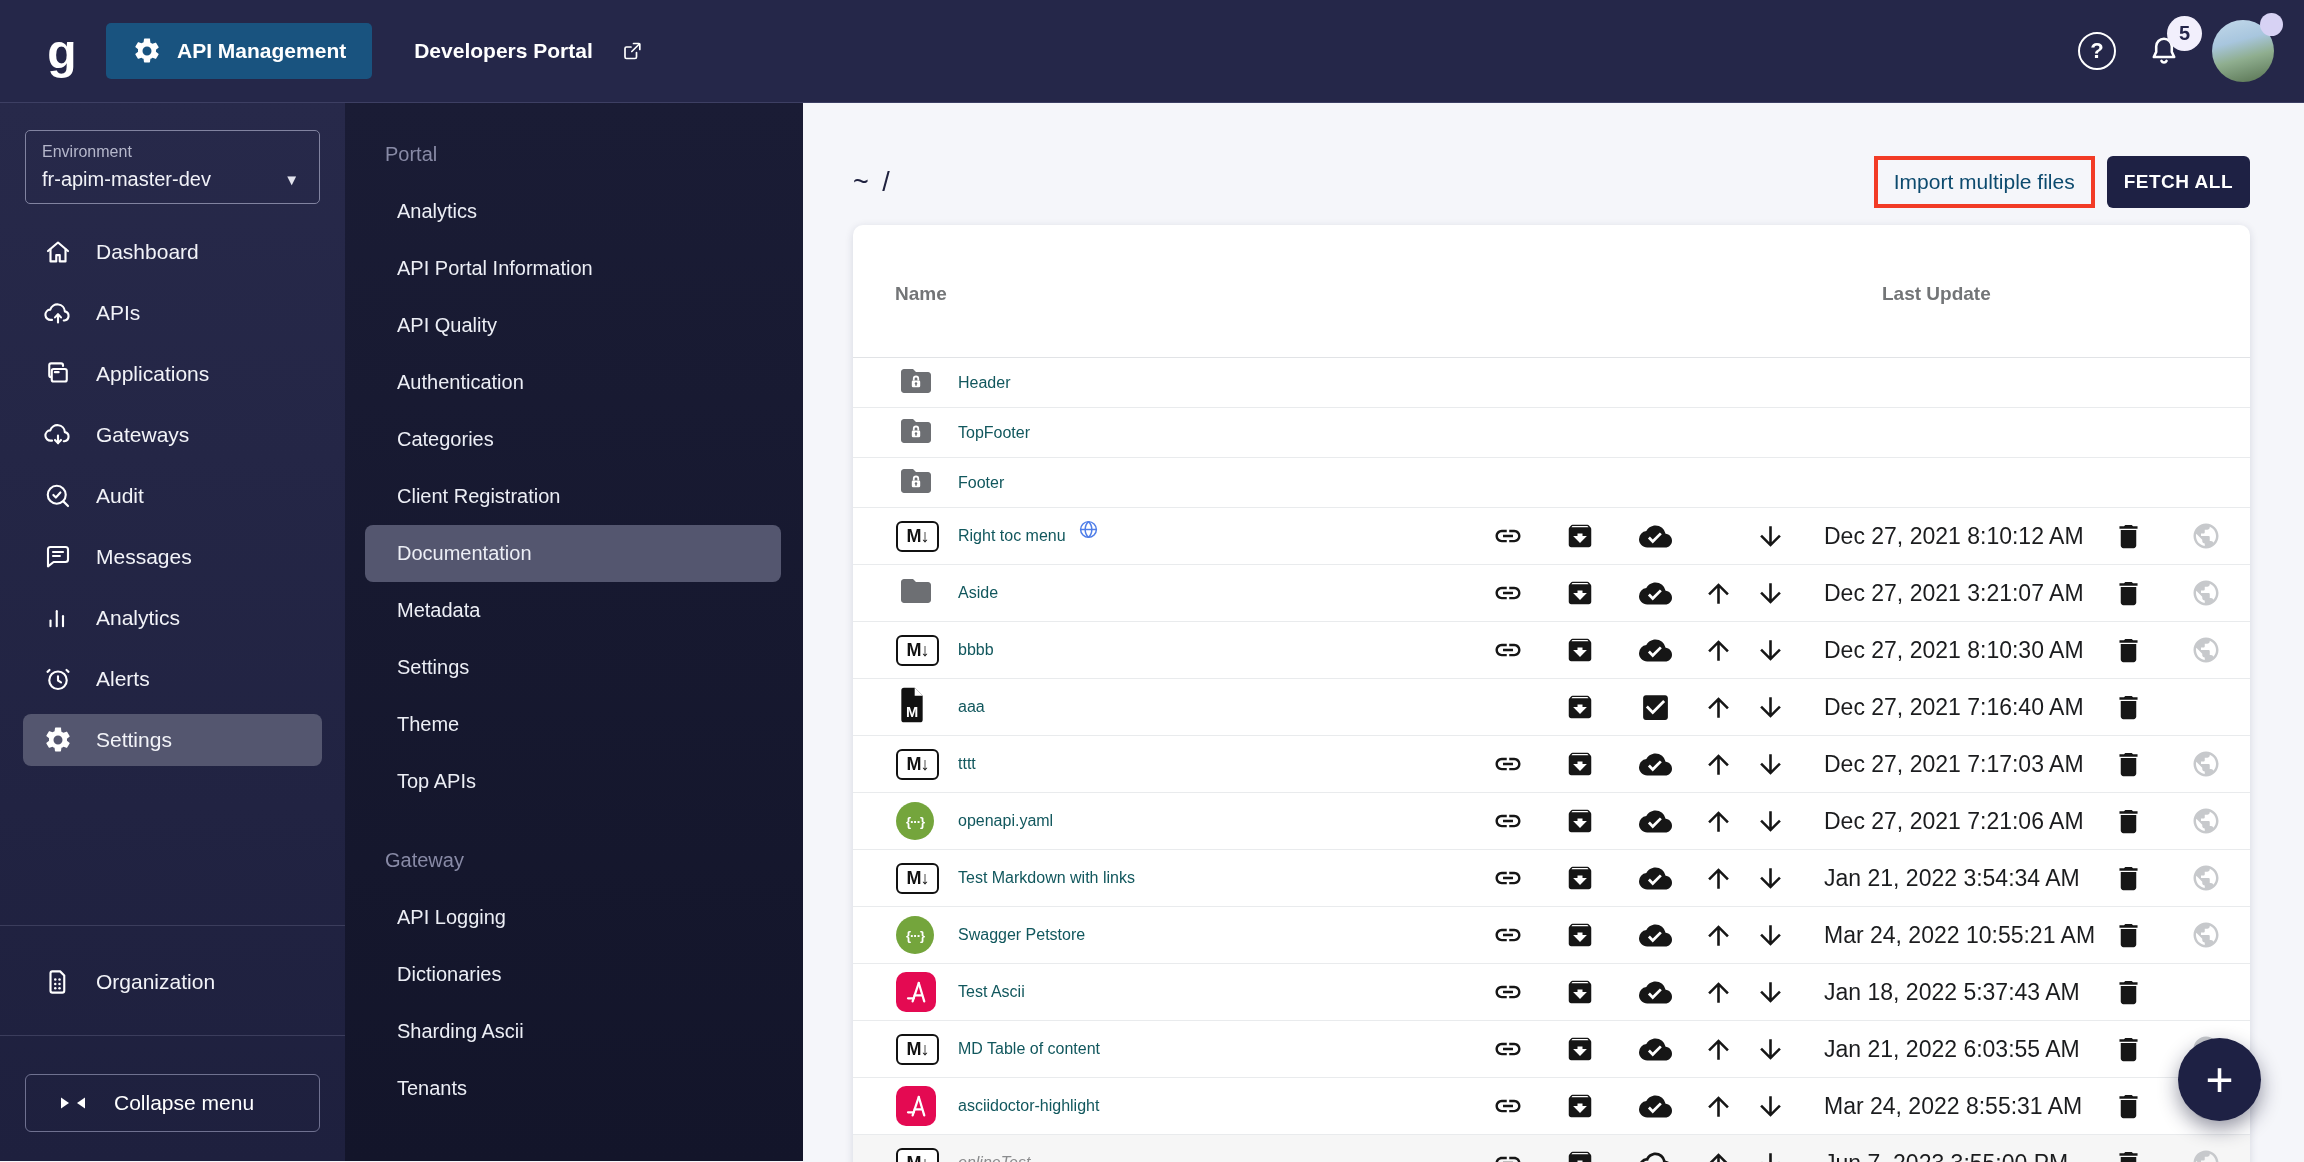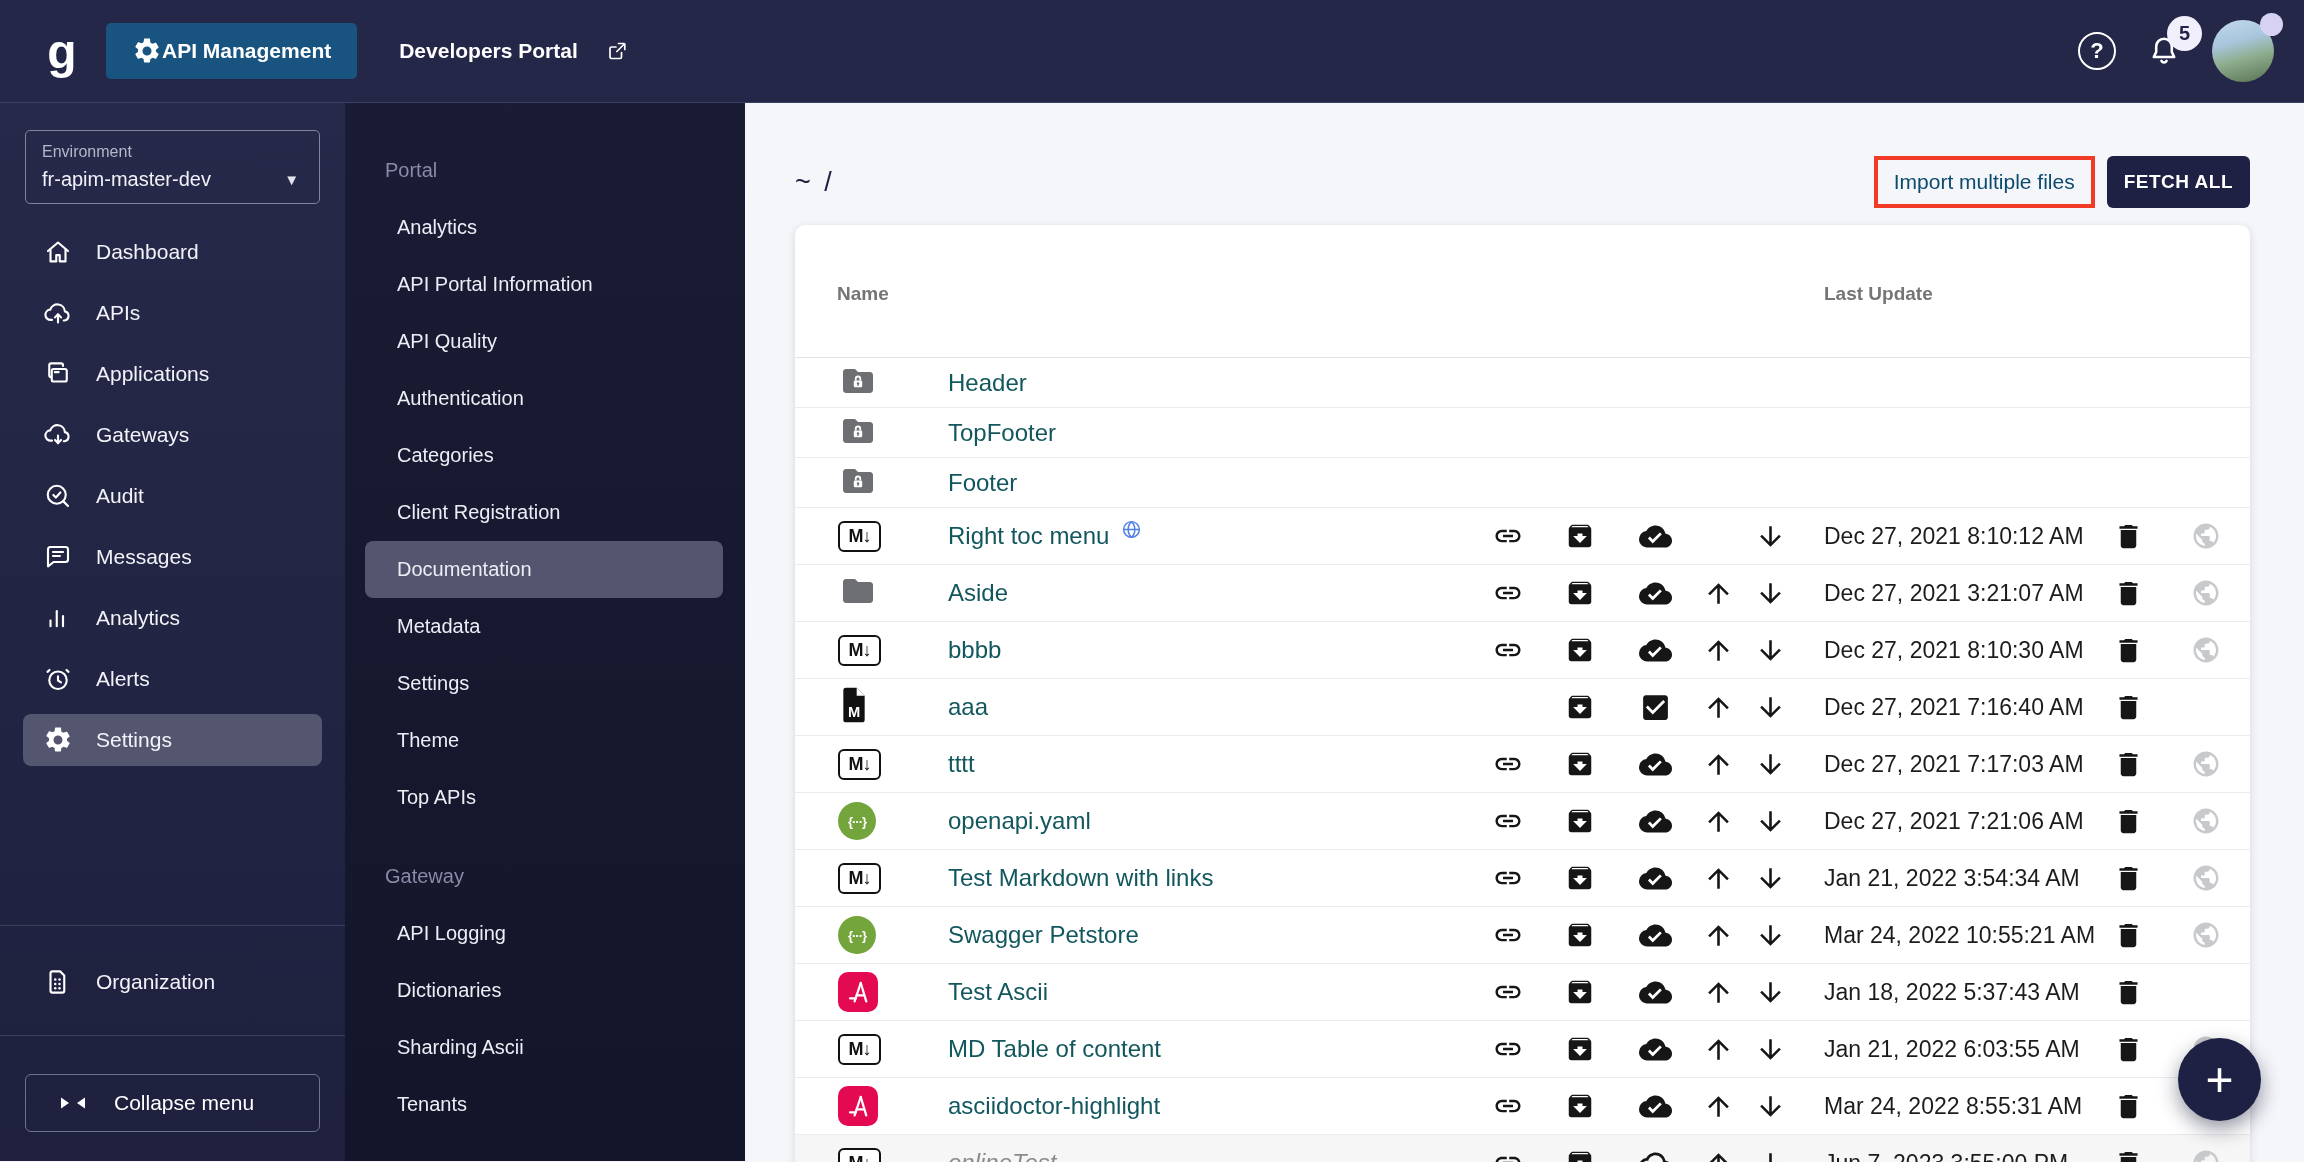--- a/index.html
+++ b/index.html
@@ -9,21 +9,21 @@
     background:#f5f6fa;
   }
   *{box-sizing:border-box;}
   
   .topbar{
     height:103px;background:#252749;border-bottom:1px solid #3d3f63;
     display:flex;align-items:center;padding:0 30px;
   }
   .logo{color:#fff;font-size:48px;font-weight:700;width:64px;text-align:center;cursor:pointer;}
   .app-btn{
-    display:flex;align-items:center;gap:0;background:#19537f;border-radius:5px;
+    display:flex;align-items:center;gap:15px;background:#19537f;border-radius:5px;
     padding:13px 26px;color:#fff;font-size:21px;font-weight:700;margin-left:12px;cursor:pointer;
   }
   .portal-link{margin-left:42px;color:#fff;font-size:21px;font-weight:700;display:flex;gap:27px;align-items:center;cursor:pointer;}
   .top-right{margin-left:auto;display:flex;align-items:center;gap:30px;}
   .help-circle{
     width:38px;height:38px;border:2.5px solid #fff;border-radius:50%;color:#fff;
     font-size:22px;font-weight:700;display:flex;align-items:center;justify-content:center;cursor:pointer;
   }
   .bell-wrap{position:relative;width:36px;height:38px;cursor:pointer;}
   .badge{
@@ -56,22 +56,22 @@
   .side-spacer{flex:1;}
   .side-divider{height:1px;background:#3b3d5c;}
   .org-item{margin-top:30px;margin-bottom:27px;}
   .collapse-btn{
     margin:38px 25px 29px;border:1px solid #6f7190;border-radius:6px;height:58px;
     display:flex;align-items:center;gap:26px;padding-left:32px;color:#fff;font-size:21px;cursor:pointer;
   }
   .collapse-ic{width:30px;height:14px;display:flex;}
   
   .subsidebar{
-    width:400px;background:linear-gradient(180deg,#1a1c35 0%,#13152a 100%);
-    padding-top:38px;flex-shrink:0;overflow:hidden;
+    width:458px;background:linear-gradient(180deg,#1a1c35 0%,#13152a 100%);
+    padding-top:22px;flex-shrink:0;overflow:hidden;
   }
   .section-title{color:#888aa6;font-size:20px;height:58px;display:flex;align-items:center;padding-left:40px;}
   .section-title.gap-top{margin-top:21px;}
   .sub-item{
     height:57px;display:flex;align-items:center;padding-left:32px;font-size:20px;
     color:#eceef5;margin:0 22px 0 20px;border-radius:8px;cursor:pointer;
   }
   .sub-item.selected{background:#54566f;}
   
   .main{flex:1;padding:50px 54px 0 50px;position:relative;}
@@ -90,21 +90,21 @@
   }
   .thead{position:relative;height:133px;border-bottom:1px solid #e1e3e6;}
   .th{position:absolute;top:58px;font-size:19px;font-weight:700;color:#737577;}
   .th-name{left:42px;}
   .th-update{left:1029px;}
   .trow{display:flex;align-items:center;height:57px;border-bottom:1px solid #e9ebed;}
   .trow.folder-row{height:50px;}
   .trow.muted{background:#f6f6f6;}
   .c-icon{width:95px;padding-left:43px;display:flex;align-items:center;flex-shrink:0;}
   .c-name{flex:1;display:flex;align-items:center;gap:8px;padding-left:10px;min-width:0;}
-  .name-link{color:#11575d;font-size:24px;text-decoration:none;cursor:pointer;white-space:nowrap;margin-left:48px;}
+  .name-link{color:#11575d;font-size:16px;text-decoration:none;cursor:pointer;white-space:nowrap;}
   .muted .name-link{color:#8a8b8d;font-style:italic;}
   .cell{display:flex;align-items:center;justify-content:center;flex-shrink:0;}
   .c-link{width:66px;}.c-arch{width:78px;}.c-cloud{width:72px;}
   .c-up{width:54px;}.c-down{width:50px;}
   .c-date{width:300px;padding-left:29px;justify-content:flex-start;font-size:23px;color:#1b1c1e;white-space:nowrap;}
   .c-trash{width:66px;}.c-globe{width:89px;}
   .act{display:flex;color:#161616;cursor:pointer;}
   .act svg{width:30px;height:30px;}
   .c-cloud .act svg{width:33px;height:33px;}
   .c-up .act svg,.c-down .act svg{width:31px;height:31px;}

